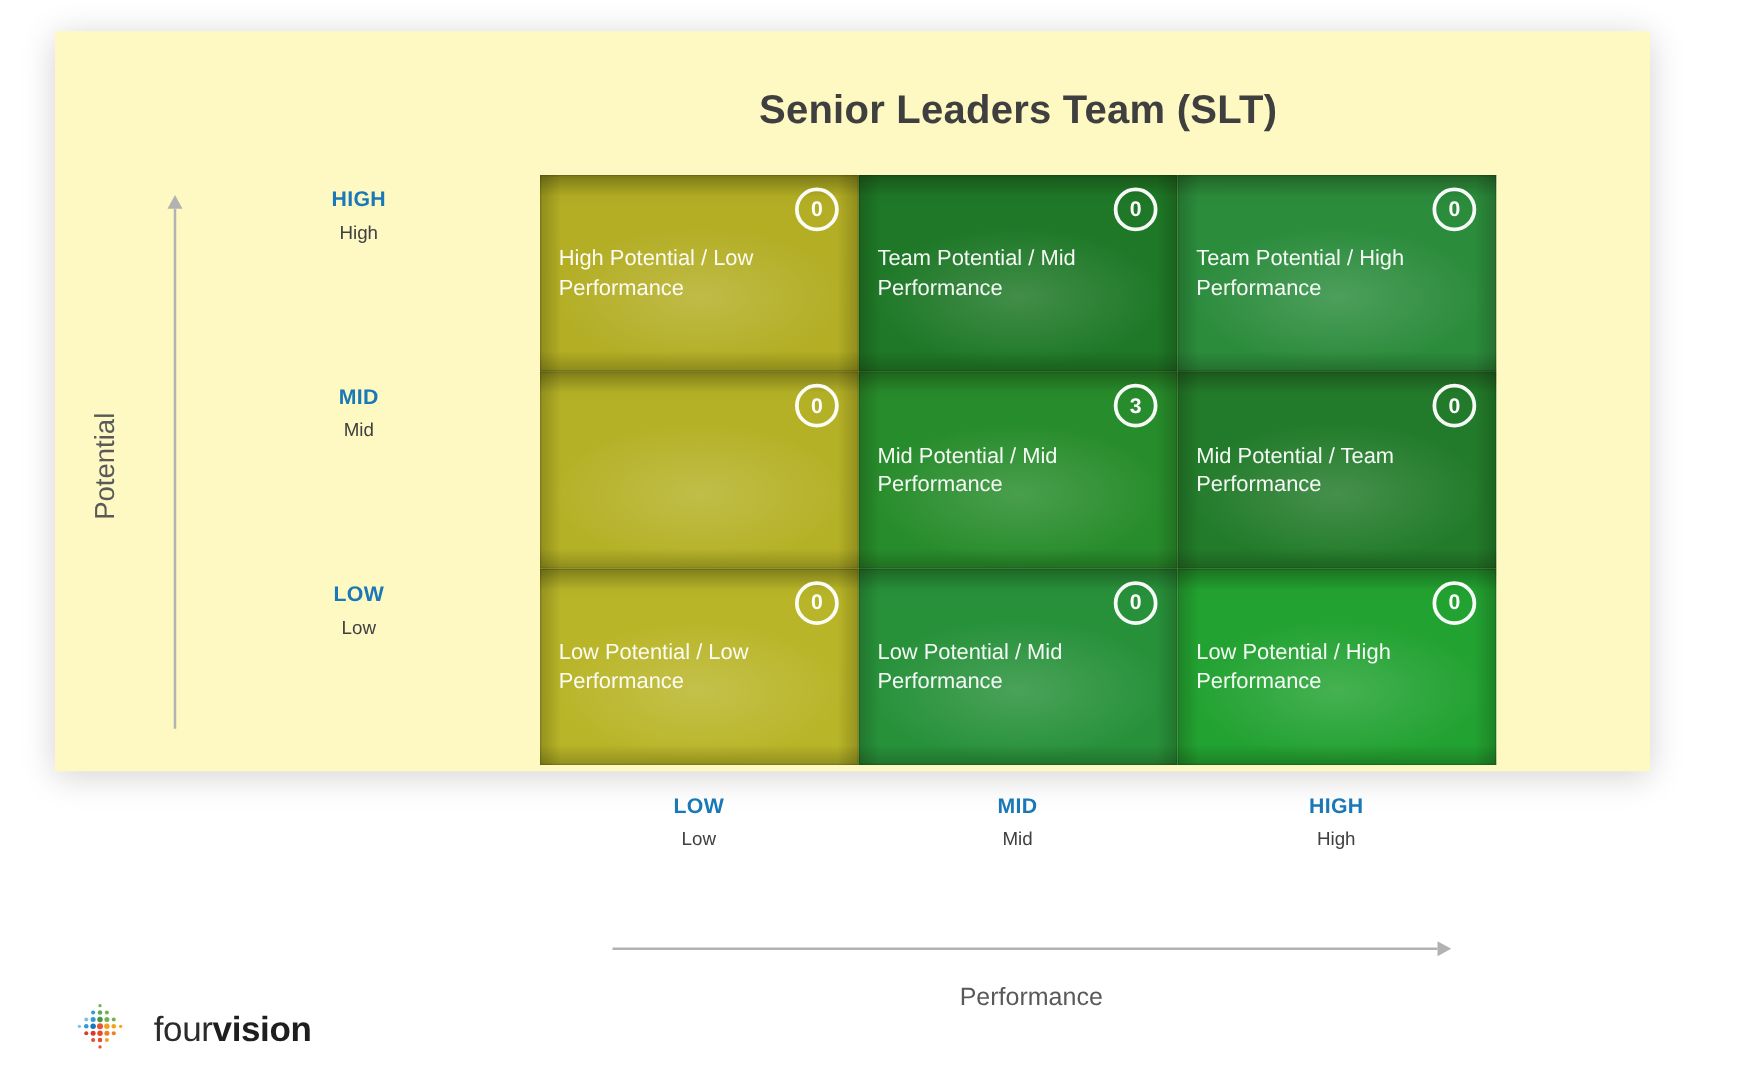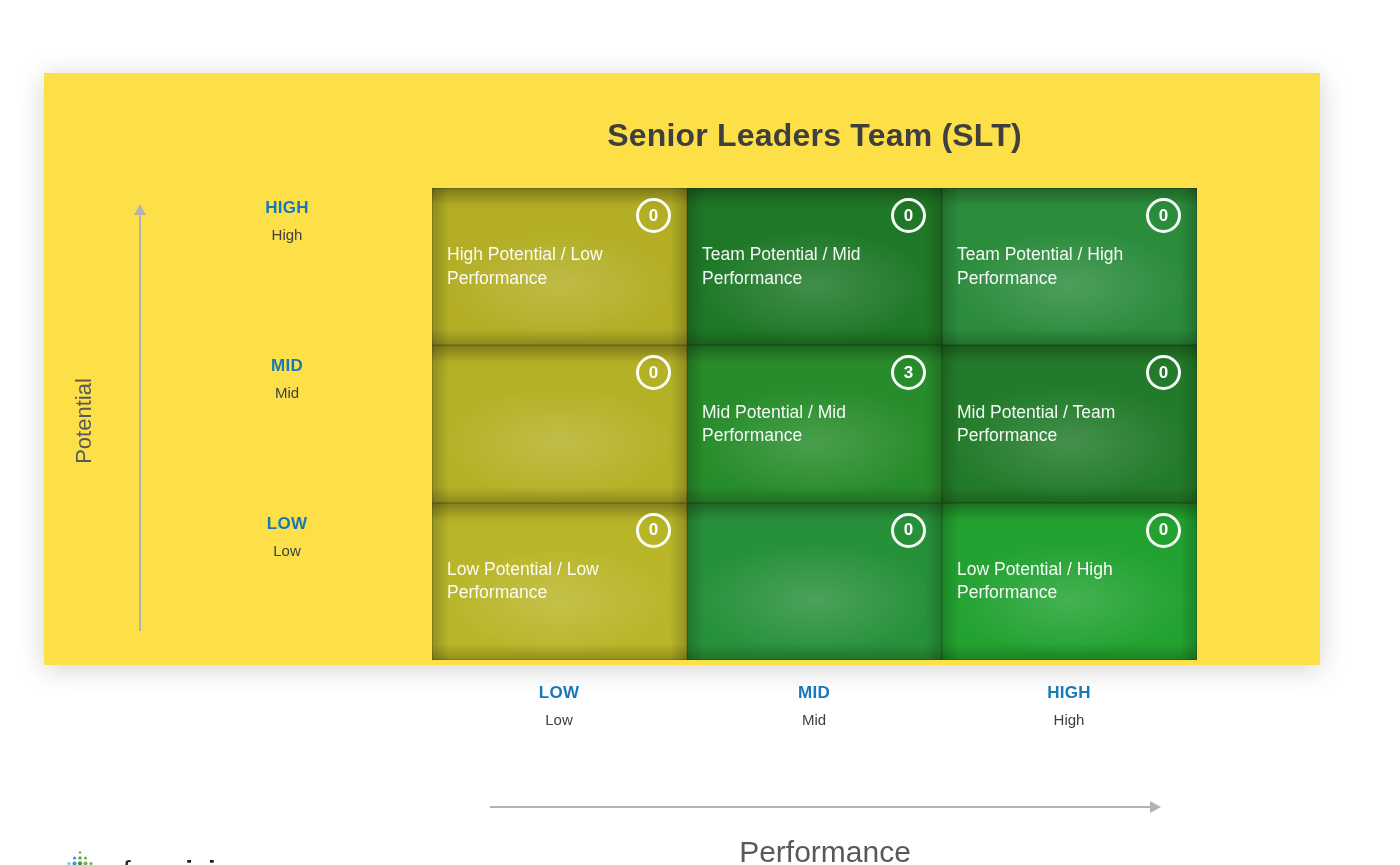--- a/index.html
+++ b/index.html
@@ -1,20 +1,20 @@
 <!DOCTYPE html>
 <html><head>
 <meta charset="utf-8">
 <style>
   * { margin:0; padding:0; box-sizing:border-box; }
   html,body { width:1400px; height:865px; background:#ffffff; overflow:hidden;
               font-family:"Liberation Sans", sans-serif; }
 
   .card { position:absolute; left:44px; top:25px; width:1276px; height:592px;
-          background:#fde047; box-shadow:0 4px 26px rgba(0,0,0,0.18);margin-top:48px; }
+          background:#fef9c3; box-shadow:0 4px 26px rgba(0,0,0,0.18); }
 
   .title { position:absolute; left:388px; top:44px; width:765px;
            text-align:center; font-size:32px; font-weight:600; color:#3f3f3f;
            letter-spacing:0.2px; }
 
   
   .grid { position:absolute; left:388px; top:115px; width:765px; height:472px;
           display:grid; grid-template-columns:repeat(3,1fr); grid-template-rows:repeat(3,1fr); }
 
   .cell { position:relative; display:flex; align-items:center; justify-content:center;
@@ -47,21 +47,21 @@
                   border-left:6px solid transparent; border-right:6px solid transparent;
                   border-bottom:11px solid #b2b2b2; }
   .x-arrow-line { position:absolute; left:446px; top:733px; width:660px; height:2px; background:#b2b2b2; }
   .x-arrow-head { position:absolute; left:1106px; top:728px; width:0; height:0;
                   border-top:6px solid transparent; border-bottom:6px solid transparent;
                   border-left:11px solid #b2b2b2; }
   .y-axis-title { position:absolute; left:-9px; top:334px; width:100px; height:28px;
                   text-align:center; font-size:22px; color:#595959;
                   transform:rotate(-90deg); }
   .x-axis-title { position:absolute; left:581px; top:762px; width:400px;
-                  text-align:center; font-size:30px; color:#595959; }
+                  text-align:center; font-size:20px; color:#595959; }
 
   
   .logo { position:absolute; left:14px; top:774px; display:flex; align-items:center; gap:21px; }
   .logo-text { font-size:28px; color:#2b2b2b; letter-spacing:-0.3px; }
   .logo-text .bold { font-weight:700; color:#1e1e1e; }
 </style>
 </head>
 <body>
 
 <div class="card">
@@ -108,20 +108,21 @@
     <div class="cell" style="--cell-color: #227b2a;">
       <div class="badge">0</div>
       <div class="cell-label">Mid Potential / Team Performance</div>
     </div>
     <div class="cell" style="--cell-color: #b9b528;">
       <div class="badge">0</div>
       <div class="cell-label">Low Potential / Low Performance</div>
     </div>
     <div class="cell" style="--cell-color: #27913a;">
       <div class="badge">0</div>
+      <div class="cell-label">Low Potential / Mid Performance</div>
     </div>
     <div class="cell" style="--cell-color: #22a231;">
       <div class="badge">0</div>
       <div class="cell-label">Low Potential / High Performance</div>
     </div>
   </div>
 
   <div class="xtick" style="left:445px">
     <div class="tick-primary">LOW</div>
     <div class="tick-secondary">Low</div>

